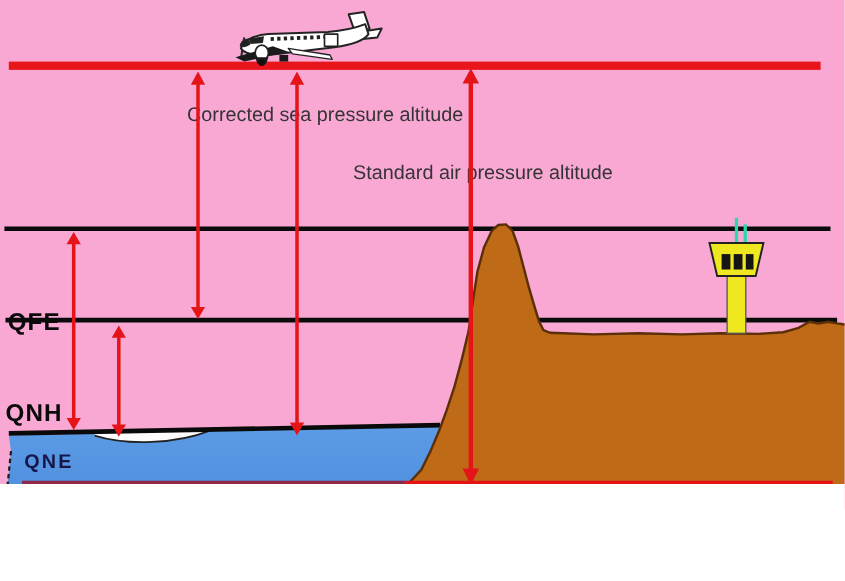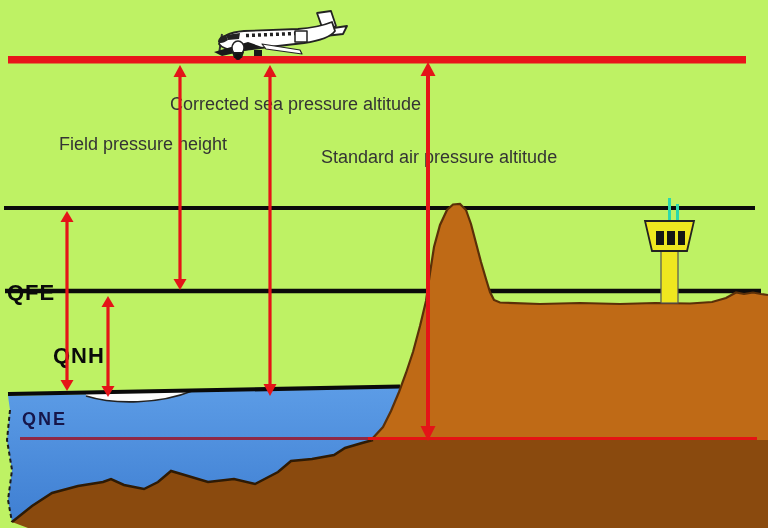--- a/index.html
+++ b/index.html
@@ -1,16 +1,16 @@
 <!DOCTYPE html>
 <html><head>
 <meta charset="utf-8">
 <style>
   html,body{margin:0;padding:0;background:#fff;}
-  #stage{position:relative;width:768px;height:528px;background:#bef264;overflow:hidden;
+  #stage{position:relative;width:768px;height:440px;background:#f9a8d4;overflow:hidden;
          font-family:"Liberation Sans", sans-serif;}
   #stage svg{position:absolute;left:0;top:0;}
   .lbl{position:absolute;color:#343434;font-size:18px;white-space:nowrap;line-height:1.1;}
   .datum{position:absolute;color:#0a0a0a;font-weight:bold;font-size:22px;letter-spacing:1px;white-space:nowrap;}
   #qne-label{color:#16164a;font-size:18px;letter-spacing:2px;}
   #overlay{pointer-events:none;}
 </style>
 </head>
 <body>
 
@@ -80,25 +80,24 @@
       <polygon points="232,52 244,52 242,58 234,58" fill="#1a1a1a"></polygon>
       <circle cx="238" cy="57" r="3" fill="#111"></circle>
       <rect x="254" y="50" width="8" height="6" fill="#1a1a1a"></rect>
     </g>
 
     <line x1="20" y1="438.5" x2="368" y2="438.5" stroke="#8e2947" stroke-width="3"></line>
     <line x1="368" y1="438.5" x2="757" y2="438.5" stroke="#e41414" stroke-width="3"></line>
   </svg>
 
   <div class="lbl" style="left:170px;top:95px;">Corrected sea pressure altitude</div>
-  <div class="lbl" style="left:59px;top:135px;">Field pressure height</div>
   <div class="lbl" style="left:321px;top:148px;">Standard air pressure altitude</div>
 
   <div class="datum" style="left:7px;top:254px;margin-top:26px;">QFE</div>
-  <div class="datum" style="left:5px;top:343px;margin-left:48px;">QNH</div>
+  <div class="datum" style="left:5px;top:363px;">QNH</div>
   <div class="datum" id="qne-label" style="left:22px;top:409px;">QNE</div>
 
   <svg id="overlay" width="768" height="528" viewBox="0 0 768 528">
 
     <g fill="#e41418">
       <line x1="67" y1="220" x2="67" y2="382" stroke="#e41418" stroke-width="3.2"></line>
       <polygon points="60.5,222 73.5,222 67,211"></polygon>
       <polygon points="60.5,380 73.5,380 67,391"></polygon>
     </g>
 

